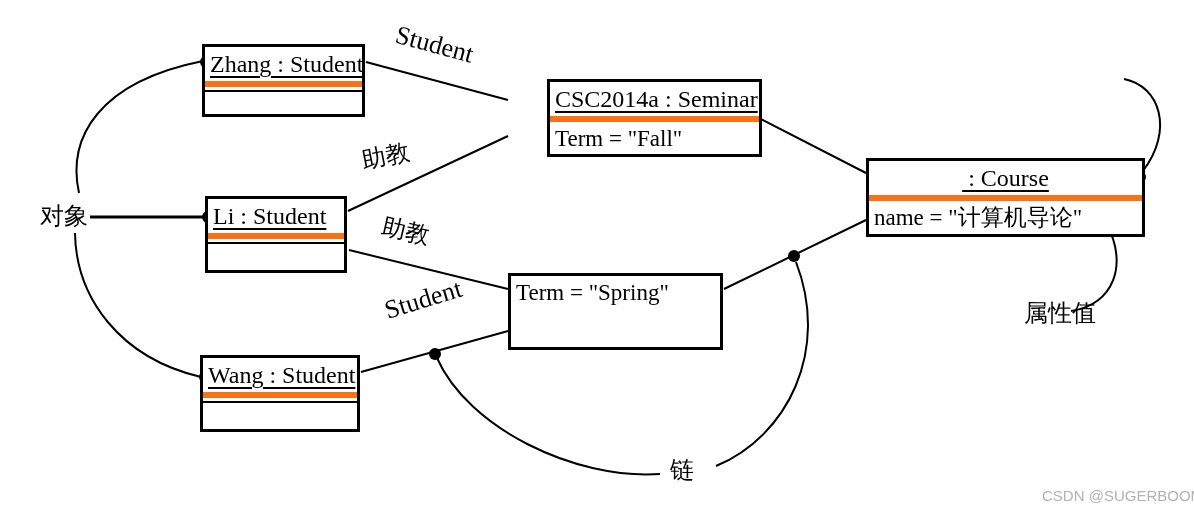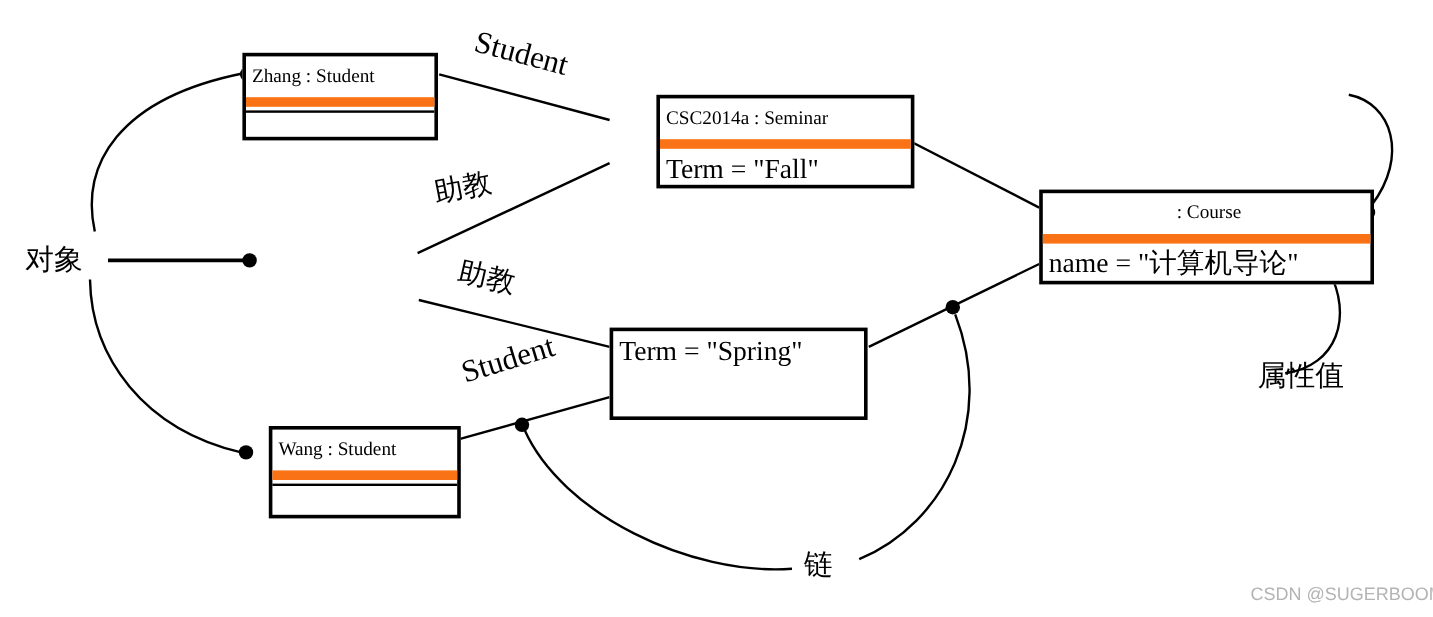--- a/index.html
+++ b/index.html
@@ -9,49 +9,49 @@
     font-family:"Liberation Serif", serif;
   }
   #connector-layer { position:absolute; left:0; top:0; width:1194px; height:514px; }
 
   .uml-box {
     position:absolute; box-sizing:border-box;
     border:3px solid #000; background:#fff;
     display:flex; flex-direction:column;
   }
   .uml-title {
-    font-size:16px; line-height:30px; white-space:pre;
-    text-decoration-thickness:2px; text-underline-offset:4px;
-    padding:2px 2px 2px 5px; border-bottom:8px solid #f97316;
+    font-size:24px; line-height:30px; white-space:pre;
+    text-decoration:underline; text-decoration-thickness:2px; text-underline-offset:4px;
+    padding:2px 2px 2px 5px; border-bottom:6px solid #f97316;
   }
   .uml-attr {
     font-size:23px; line-height:28px; white-space:pre;
     flex:1; padding:3px 2px 0 5px;
   }
   .student .uml-attr { margin-top:3px; border-top:2px solid #000; }
 
   #box-zhang  { left:202px; top:44px;  width:163px; height:73px; }
   #box-li     { left:205px; top:196px; width:142px; height:77px; }
-  #box-wang   { left:200px; top:355px; width:160px; height:77px;margin-left:24px; }
+  #box-wang   { left:200px; top:355px; width:160px; height:77px; }
   #box-sem-a  { left:508px; top:79px;  width:215px; height:78px;margin-left:39px; }
   #box-sem-b  { left:508px; top:273px; width:215px; height:77px; }
   #box-course { left:866px; top:158px; width:279px; height:79px; }
   #box-course .uml-title { text-align:center; padding-left:2px; }
 
   .diagram-label {
     position:absolute; font-size:24px; color:#000; white-space:nowrap;
   }
   .rotated { transform-origin:0 0; }
-  #lbl-object         { left:21px;   top:200px; }
+  #lbl-object         { left:40px;   top:200px; }
   #lbl-student-top    { left:400px;  top:20px;  font-size:26px; transform:rotate(15deg); }
   #lbl-ta-top         { left:359px;  top:145px; transform:rotate(-11deg); }
   #lbl-ta-bottom      { left:386px;  top:210px; transform:rotate(13deg); }
   #lbl-student-bottom { left:381px;  top:297px; font-size:26px; transform:rotate(-17deg); }
   #lbl-anon           { left:1022px; top:60px; }
-  #lbl-attrval        { left:1048px;  top:297px; }
+  #lbl-attrval        { left:1024px;  top:297px; }
   #lbl-link           { left:670px;  top:454px; }
 
   #watermark {
     position:absolute; left:1042px; top:487px;
     font-family:"Liberation Sans", sans-serif; font-size:15px; color:#b3b3b3;
     white-space:nowrap;
   }
 </style>
 </head>
 <body>
@@ -83,20 +83,24 @@
       <circle cx="1140" cy="177" r="6"></circle>
       <circle cx="1106" cy="219" r="6"></circle>
     </g>
   </svg>
 
   <div class="uml-box student" id="box-zhang">
     <div class="uml-title">Zhang : Student</div>
     <div class="uml-attr"></div>
   </div>
 
+  <div class="uml-box student" id="box-li">
+    <div class="uml-title">Li : Student</div>
+    <div class="uml-attr"></div>
+  </div>
 
   <div class="uml-box student" id="box-wang">
     <div class="uml-title">Wang : Student</div>
     <div class="uml-attr"></div>
   </div>
 
   <div class="uml-box plain" id="box-sem-a">
     <div class="uml-title">CSC2014a : Seminar</div>
     <div class="uml-attr">Term = "Fall"</div>
   </div>

